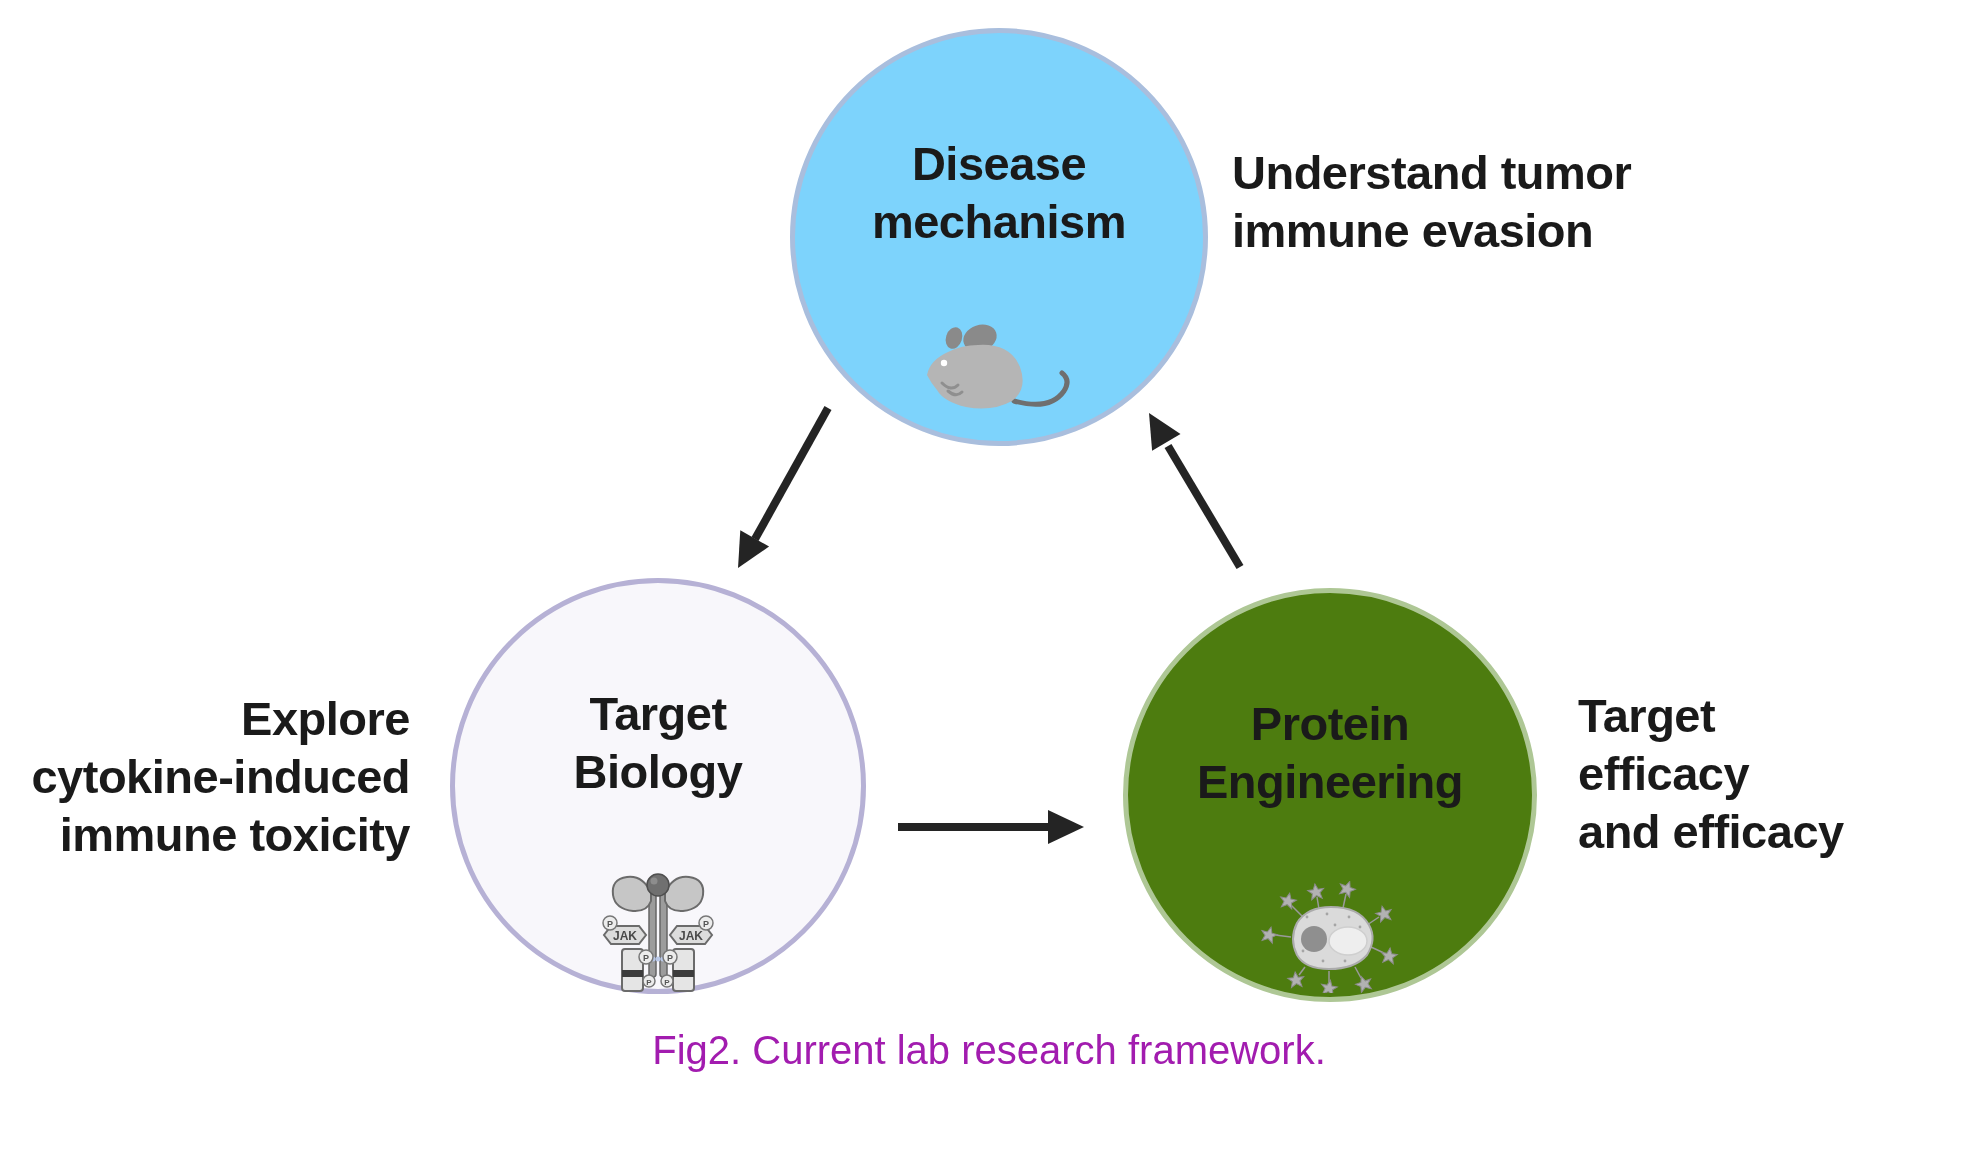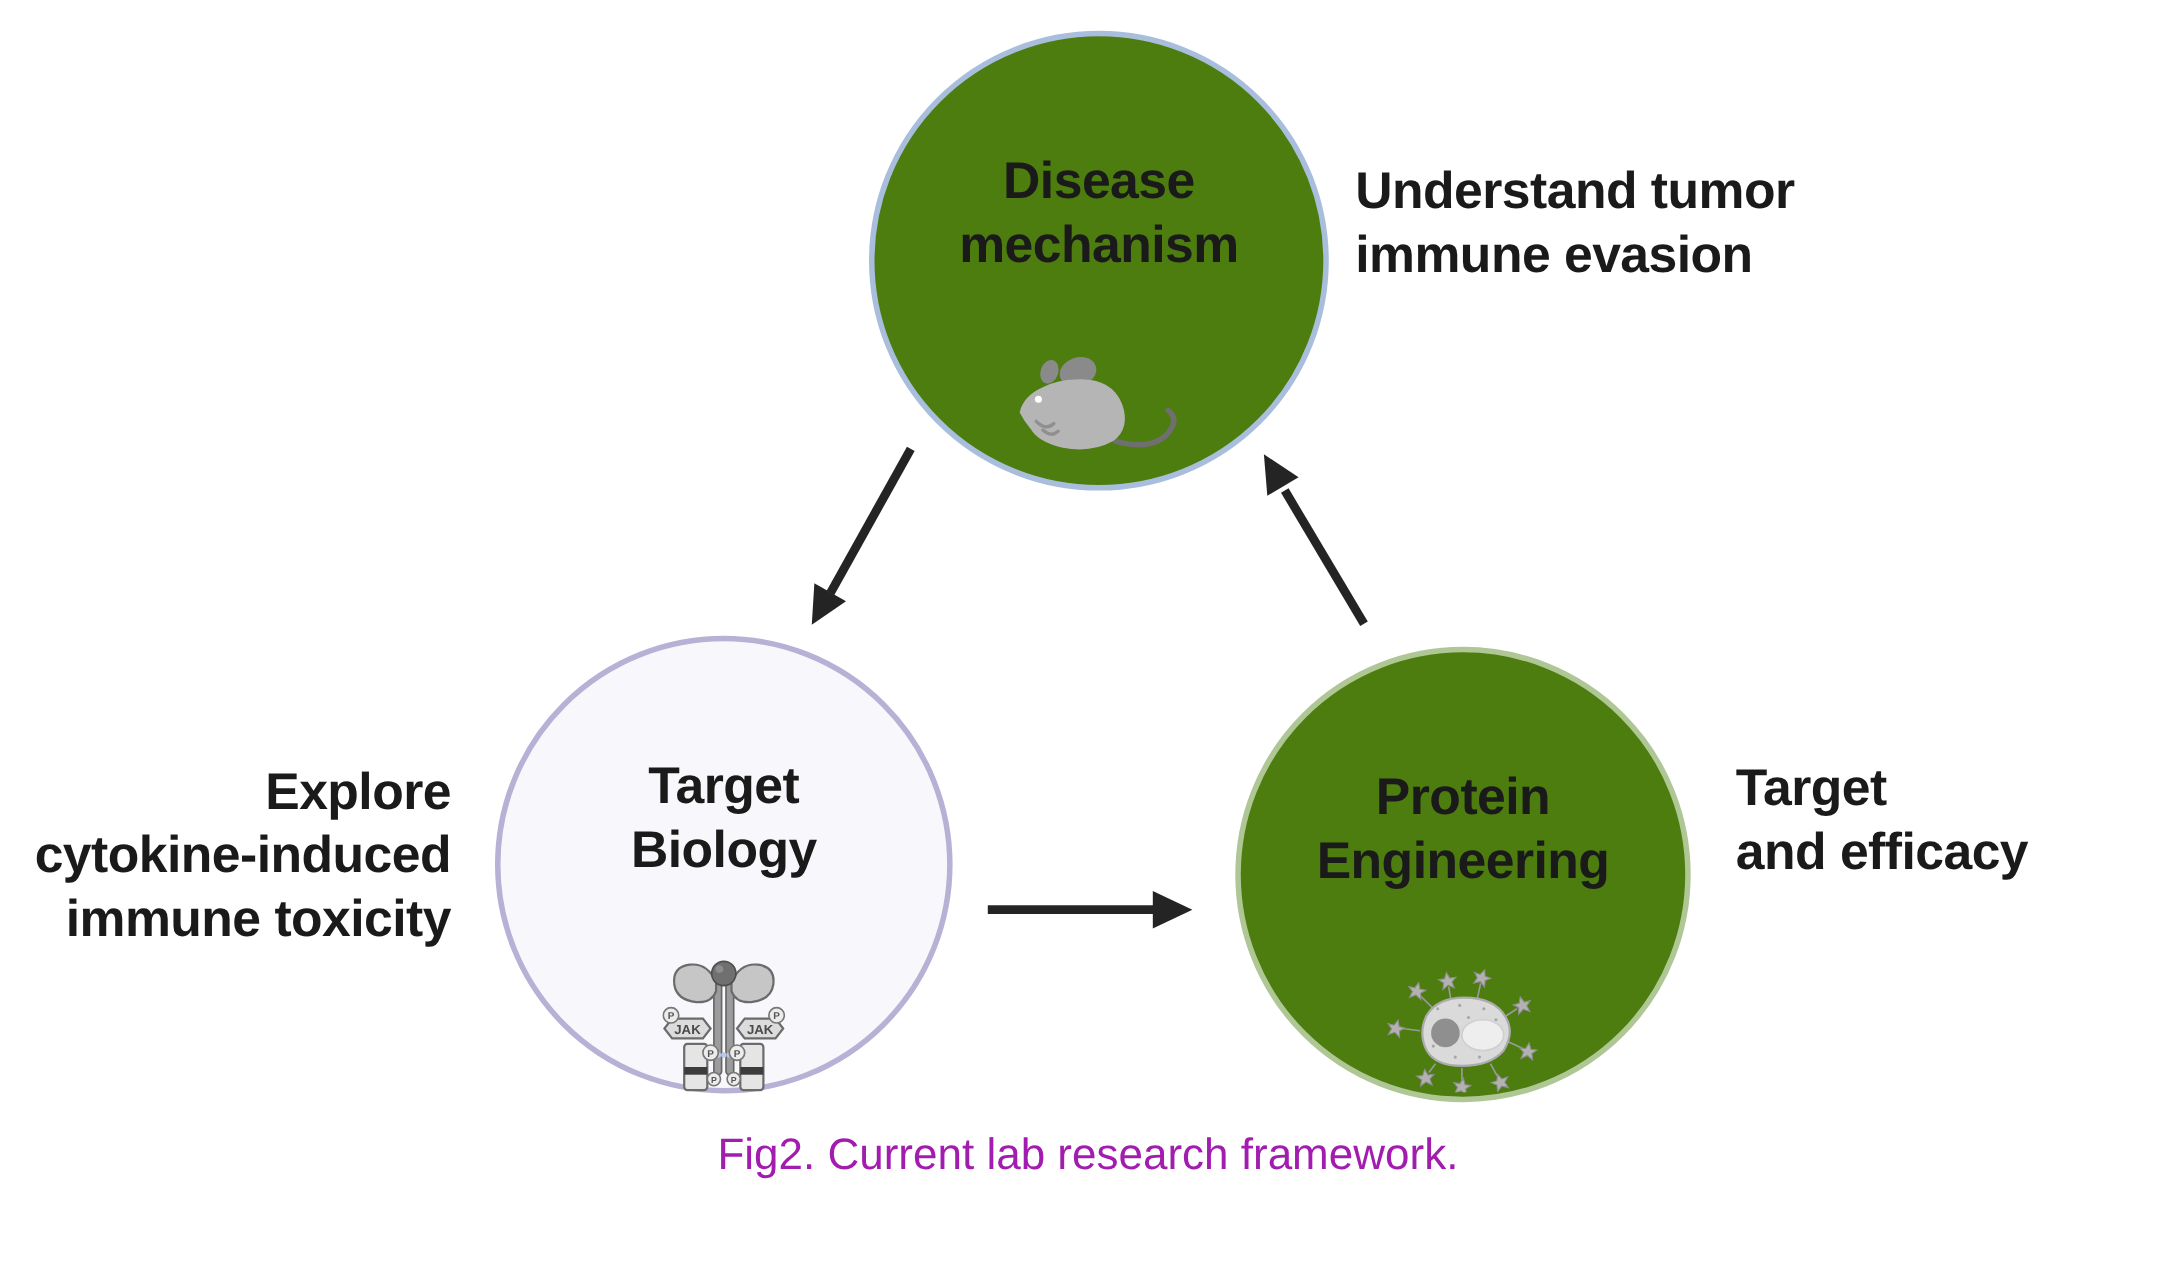--- a/index.html
+++ b/index.html
@@ -51,21 +51,21 @@
     font-size:40px; font-weight:400;
     color:#a21caf;
   }
   .arrow-layer { position:absolute; left:0; top:0; }
 </style>
 </head>
 <body>
 
 <div class="canvas" style="background: rgb(255, 255, 255);">
 
-  <div class="node-circle" id="node-disease" style="border-color: rgb(169, 190, 221); background: #4d7c0f;">
+  <div class="node-circle" id="node-disease" style="border-color: rgb(169, 190, 221); background: #7dd3fc;">
     <div class="node-label">
       <div>Disease</div>
       <div>mechanism</div>
     </div>
     <svg class="node-icon" id="icon-mouse" width="170" height="110" viewBox="0 0 170 110">
       <path d="M100 90 Q 136 100 150 80 Q 157 69 148 62" fill="none" stroke="#6f6f6f" stroke-width="5" stroke-linecap="round"></path>
       <ellipse cx="66" cy="27" rx="17" ry="13" fill="#8a8a8a" transform="rotate(-18 66 27)"></ellipse>
       <ellipse cx="40" cy="27" rx="8" ry="11" fill="#8a8a8a" transform="rotate(18 40 27)"></ellipse>
       <path d="M13 64 Q 16 49 34 41 Q 48 34 64 34 Q 96 32 106 56 Q 114 78 98 90 Q 78 101 52 96 Q 30 91 23 79 Q 17 72 13 64 Z" fill="#b5b5b5"></path>
       <circle cx="30" cy="52" r="3.2" fill="#ffffff"></circle>
@@ -172,20 +172,21 @@
         <use href="#star" transform="translate(132,75) rotate(8)"></use>
         <use href="#star" transform="translate(107,103) rotate(-20)"></use>
         <use href="#star" transform="translate(72,107) rotate(10)"></use>
         <use href="#star" transform="translate(39,99) rotate(-6)"></use>
         <use href="#star" transform="translate(12,54) rotate(15)"></use>
       </g>
     </svg>
   </div>
   <div class="annotation" id="ann-protein">
     <div>Target</div>
+    <div>efficacy</div>
     <div>and efficacy</div>
   </div>
 
   <svg class="arrow-layer" width="1978" height="1155" viewBox="0 0 1978 1155">
     <g>
       <line x1="828" y1="408" x2="755" y2="539" stroke="#242424" stroke-width="8"></line>
       <polygon points="738,568 740.3,530.3 769.1,546.5" fill="#242424"></polygon>
     </g>
     <g>
       <line x1="898" y1="827" x2="1050" y2="827" stroke="#242424" stroke-width="8"></line>

